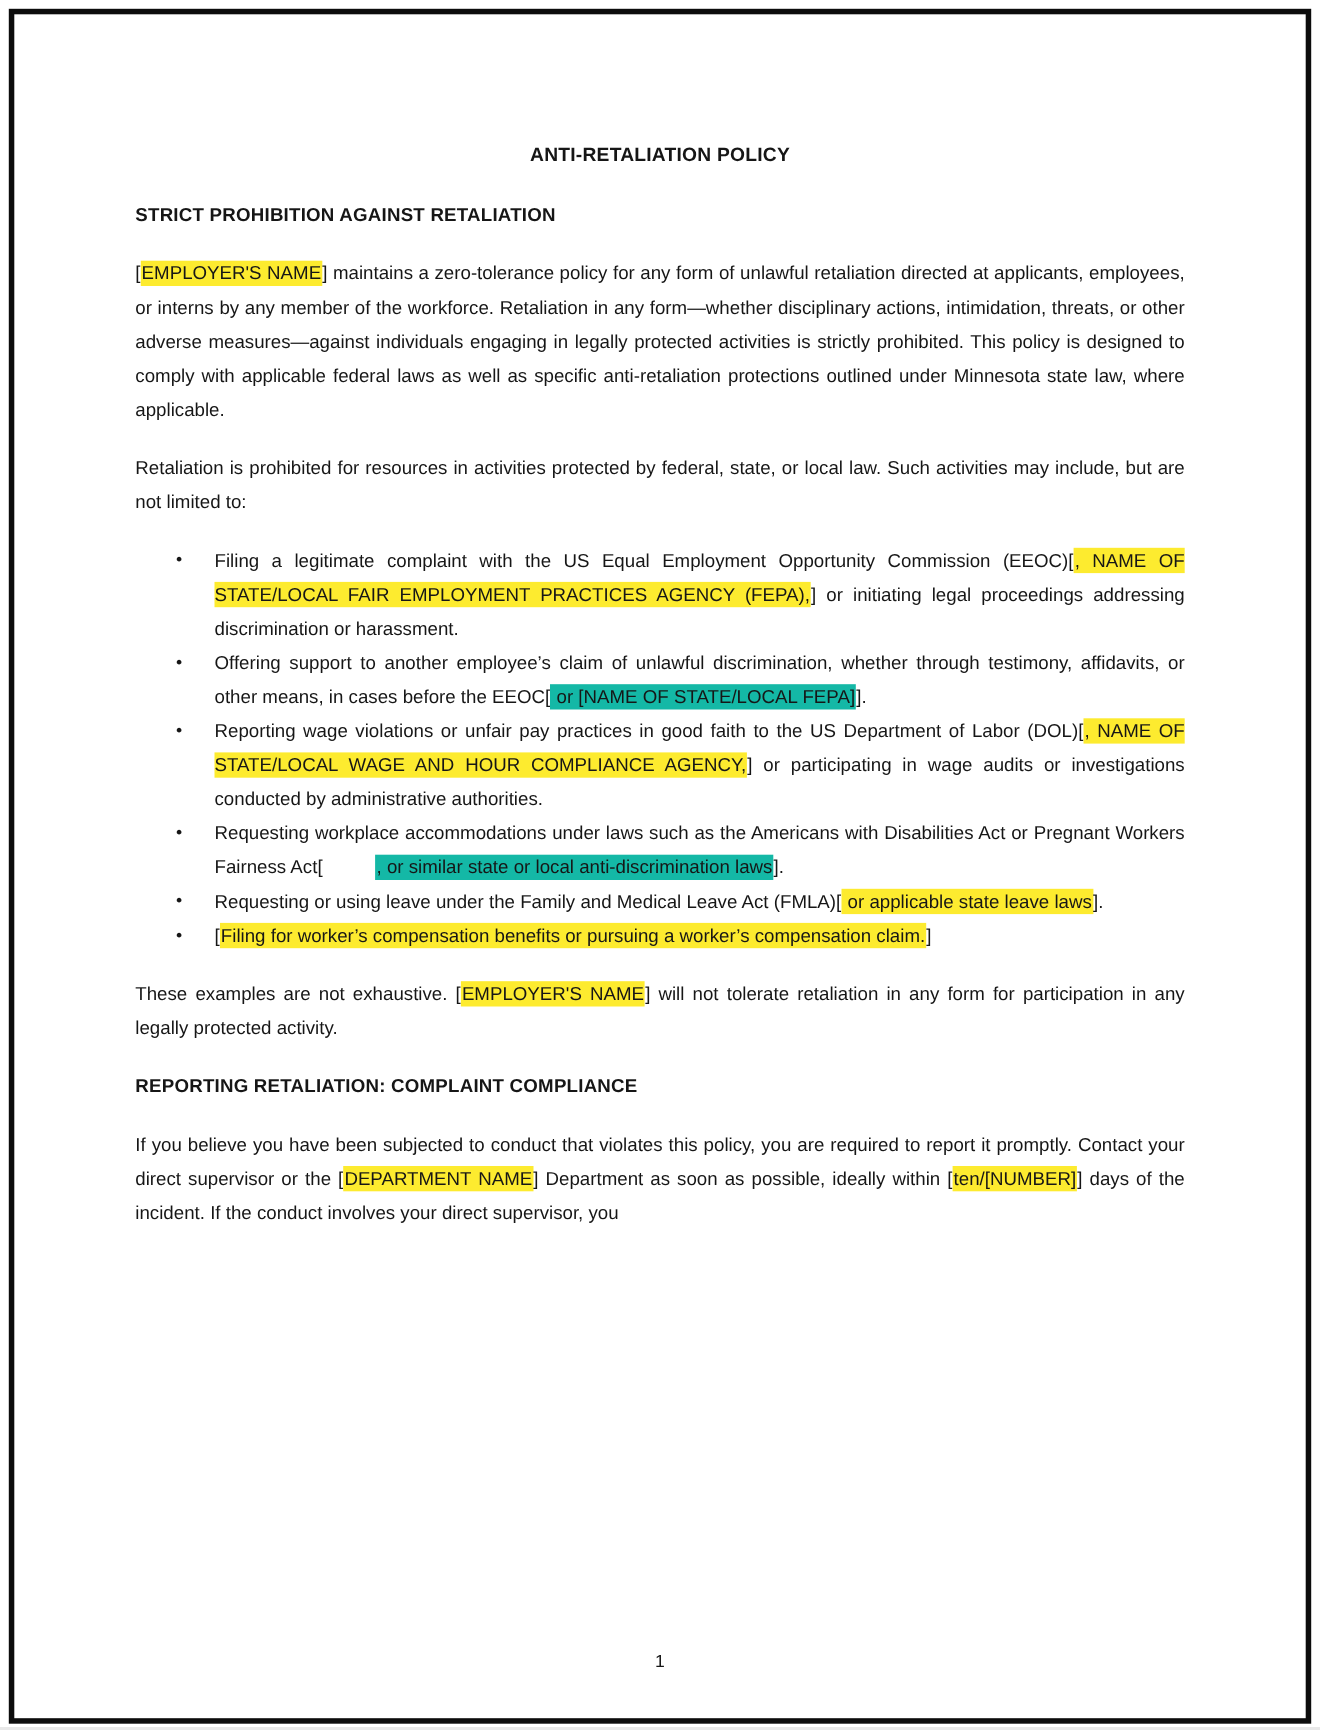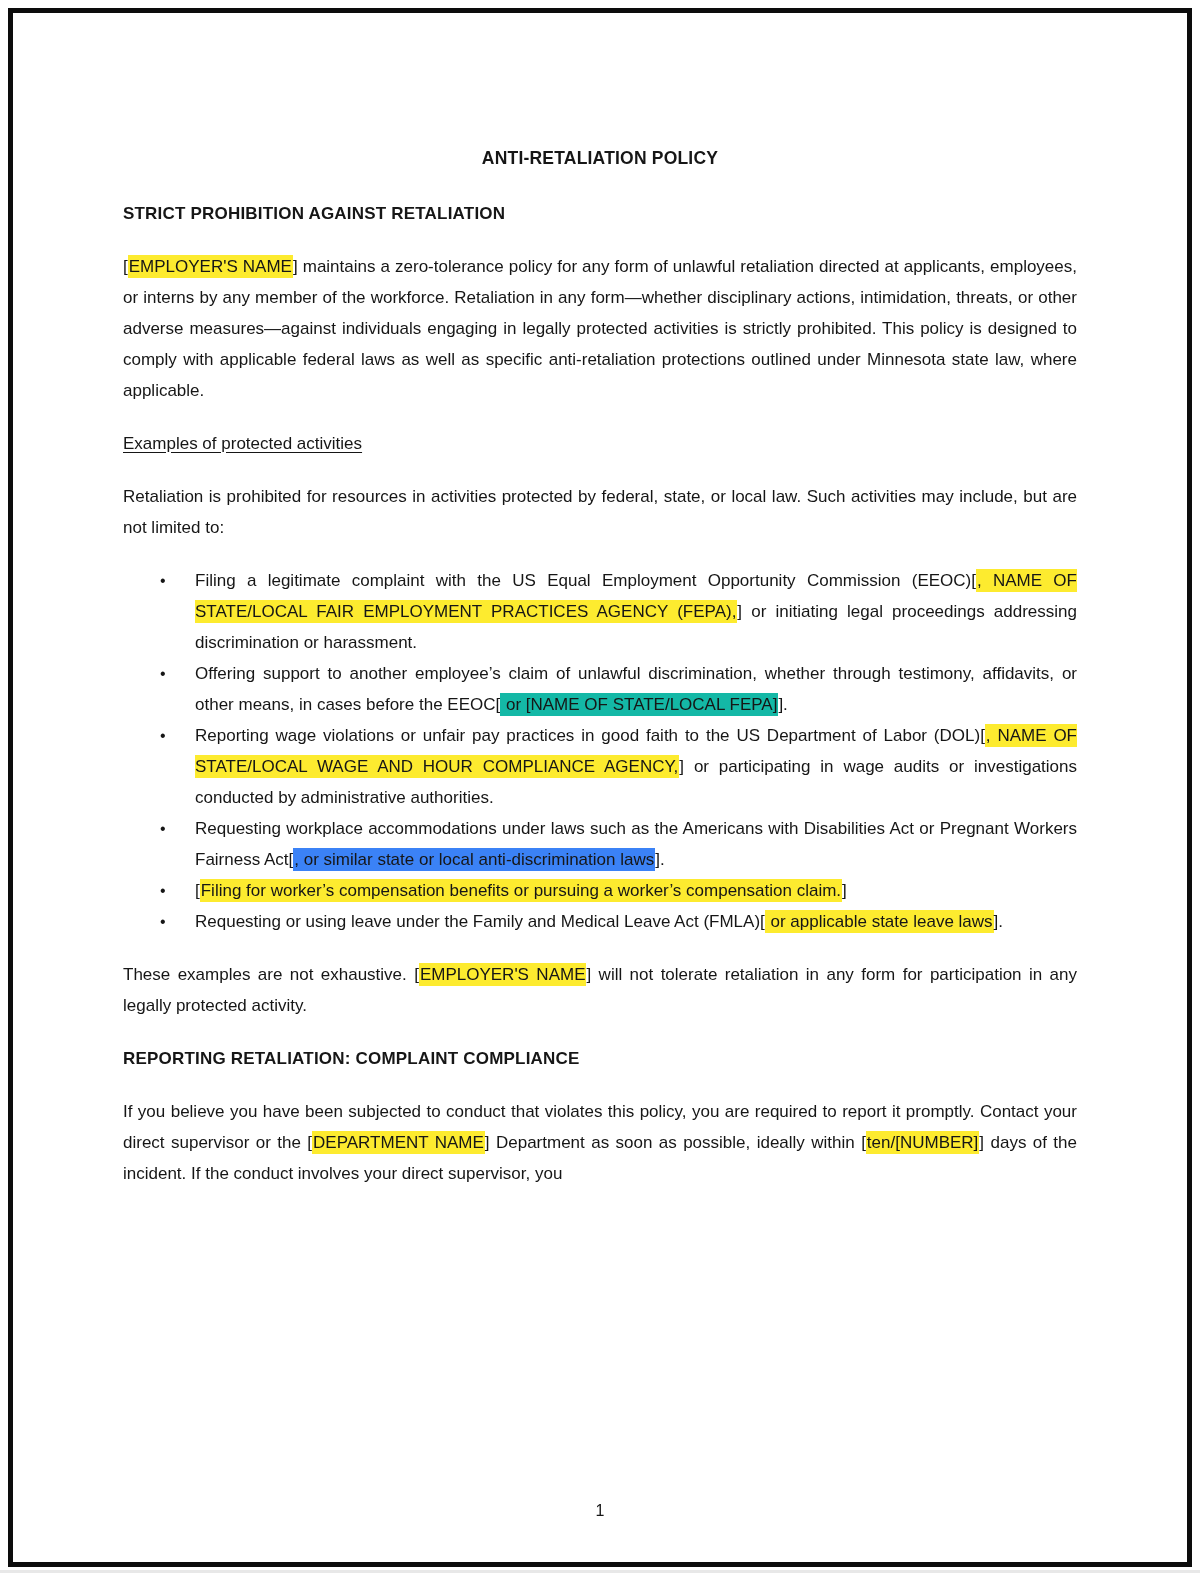--- a/index.html
+++ b/index.html
@@ -15,21 +15,21 @@
   }
   .edge-shadow {
     position:absolute; left:0; right:0; bottom:0; height:3px; background:#e8e8e8;
   }
   .doc {
     position:absolute; left:13px; top:13px; right:13px; bottom:11px;
     box-sizing:border-box; padding:112px 110px 0 110px;
     font-size:17px; line-height:31px;
   }
   .title {
-    margin:18px 0 24px 0; font-size:17.5px; font-weight:bold;
+    margin:0 0 24px 0; font-size:17.5px; font-weight:bold;
     text-align:center; letter-spacing:0.2px;
   }
   .doc h2 {
     margin:0 0 22px 0; font-size:17px; font-weight:bold; letter-spacing:0.2px;
   }
   .doc h3 {
     margin:0 0 22px 0; font-size:17px; font-weight:normal;
     text-decoration:underline; text-underline-offset:3px;
   }
   .doc p { margin:0 0 22px 0; text-align:justify; }
@@ -50,29 +50,28 @@
 </head>
 <body>
 
 <div class="page">
   <div class="frame"></div>
   <div class="doc">
     <h1 class="title">ANTI-RETALIATION POLICY</h1>
     <div>
         <h2>STRICT PROHIBITION AGAINST RETALIATION</h2>
         <p>[<mark style="background: rgb(253, 235, 47);">EMPLOYER'S NAME</mark>] maintains a zero-tolerance policy for any form of unlawful retaliation directed at applicants, employees, or interns by any member of the workforce. Retaliation in any form—whether disciplinary actions, intimidation, threats, or other adverse measures—against individuals engaging in legally protected activities is strictly prohibited. This policy is designed to comply with applicable federal laws as well as specific anti-retaliation protections outlined under Minnesota state law, where applicable.</p>
-        <h3>Examples of protected activities</h3>
         <p>Retaliation is prohibited for resources in activities protected by federal, state, or local law. Such activities may include, but are not limited to:</p>
         <ul>
           <li>Filing a legitimate complaint with the US Equal Employment Opportunity Commission (EEOC)[<mark style="background: rgb(253, 235, 47);">, NAME OF STATE/LOCAL FAIR EMPLOYMENT PRACTICES AGENCY (FEPA),</mark>] or initiating legal proceedings addressing discrimination or harassment.</li>
           <li>Offering support to another employee’s claim of unlawful discrimination, whether through testimony, affidavits, or other means, in cases before the EEOC[<mark style="background: #14b8a6;"> or [NAME OF STATE/LOCAL FEPA]</mark>].</li>
           <li>Reporting wage violations or unfair pay practices in good faith to the US Department of Labor (DOL)[<mark style="background: rgb(253, 235, 47);">, NAME OF STATE/LOCAL WAGE AND HOUR COMPLIANCE AGENCY,</mark>] or participating in wage audits or investigations conducted by administrative authorities.</li>
-          <li>Requesting workplace accommodations under laws such as the Americans with Disabilities Act or Pregnant Workers Fairness Act[<mark style="background: #3b82f6;">, or similar state or local anti-discrimination laws</mark>].</li>
+          <li>Requesting workplace accommodations under laws such as the Americans with Disabilities Act or Pregnant Workers Fairness Act[<mark style="background: #14b8a6; margin-left: 48px;">, or similar state or local anti-discrimination laws</mark>].</li>
+          <li>Requesting or using leave under the Family and Medical Leave Act (FMLA)[<mark style="background: rgb(253, 235, 47);"> or applicable state leave laws</mark>].</li>
           <li>[<mark style="background: rgb(253, 235, 47);">Filing for worker’s compensation benefits or pursuing a worker’s compensation claim.</mark>]</li>
-          <li>Requesting or using leave under the Family and Medical Leave Act (FMLA)[<mark style="background: rgb(253, 235, 47);"> or applicable state leave laws</mark>].</li>
         </ul>
         <p>These examples are not exhaustive. [<mark style="background: rgb(253, 235, 47);">EMPLOYER'S NAME</mark>] will not tolerate retaliation in any form for participation in any legally protected activity.</p>
         <h2>REPORTING RETALIATION: COMPLAINT COMPLIANCE</h2>
         <p>If you believe you have been subjected to conduct that violates this policy, you are required to report it promptly. Contact your direct supervisor or the [<mark style="background: rgb(253, 235, 47);">DEPARTMENT NAME</mark>] Department as soon as possible, ideally within [<mark style="background: rgb(253, 235, 47);">ten/[NUMBER]</mark>] days of the incident. If the conduct involves your direct supervisor, you</p>
       </div>
   </div>
   <div class="footer">1</div>
   <div class="edge-shadow"></div>
 </div>
 

